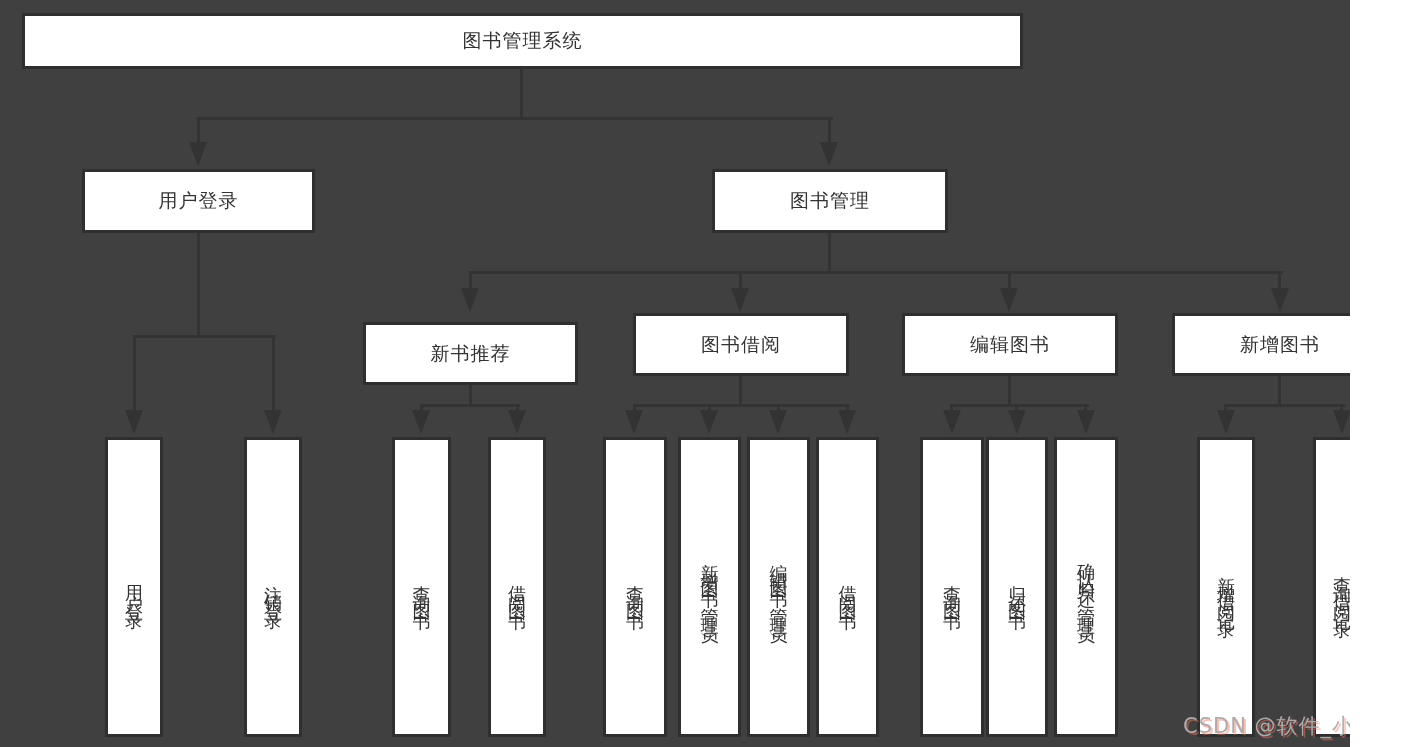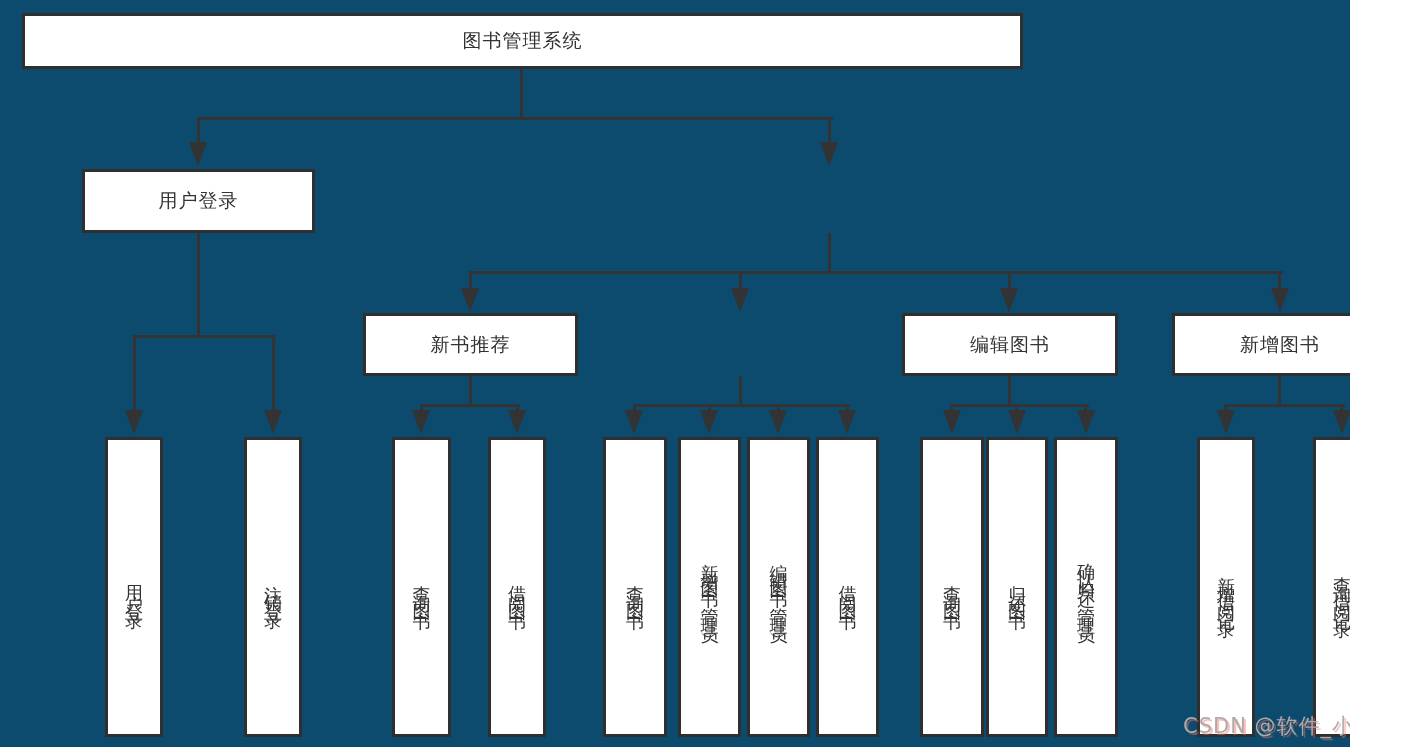--- a/index.html
+++ b/index.html
@@ -1,19 +1,19 @@
 <!DOCTYPE html>
 <html><head>
 <meta charset="utf-8">
 <style>
   html,body{margin:0;padding:0;background:#ffffff;}
   #canvas{
     position:relative;
     width:1350px;height:747px;
-    background:#0c4a6e;
+    background:#404040;
     font-family:"DejaVu Sans","Liberation Sans",sans-serif;
     overflow:hidden;
   }
   .box{
     position:absolute;
     box-sizing:border-box;
     background:#ffffff;
     border:3px solid #2f2f2f;
     color:#333333;
     display:flex;
@@ -63,41 +63,47 @@
   <div class="vline" style="left:520px;top:69px;height:49px;"></div>
   <div class="hline" style="left:197px;top:117px;width:636px;"></div>
   <div class="vline" style="left:197px;top:117px;height:29px;"></div>
   <div class="vline" style="left:828px;top:117px;height:29px;"></div>
   <div class="arrow" style="left:189px;top:142px;"></div>
   <div class="arrow" style="left:820px;top:142px;"></div>
 
   <div class="box" style="left:82px;top:169px;width:233px;height:64px;">
     <span>用户登录</span>
   </div>
+  <div class="box" style="left:712px;top:169px;width:236px;height:64px;">
+    <span>图书管理</span>
+  </div>
 
   <div class="vline" style="left:197px;top:233px;height:104px;"></div>
   <div class="hline" style="left:133px;top:335px;width:143px;"></div>
   <div class="vline" style="left:133px;top:335px;height:77px;"></div>
   <div class="vline" style="left:272px;top:335px;height:77px;"></div>
   <div class="arrow" style="left:125px;top:410px;"></div>
   <div class="arrow" style="left:264px;top:410px;"></div>
 
   <div class="vline" style="left:828px;top:233px;height:41px;"></div>
   <div class="hline" style="left:469px;top:271px;width:814px;"></div>
   <div class="vline" style="left:469px;top:271px;height:18px;"></div>
   <div class="vline" style="left:739px;top:271px;height:18px;"></div>
   <div class="vline" style="left:1008px;top:271px;height:18px;"></div>
   <div class="vline" style="left:1278px;top:271px;height:18px;"></div>
   <div class="arrow" style="left:461px;top:288px;"></div>
   <div class="arrow" style="left:731px;top:288px;"></div>
   <div class="arrow" style="left:1000px;top:288px;"></div>
   <div class="arrow" style="left:1271px;top:288px;"></div>
 
-  <div class="box" style="left:363px;top:313px;width:215px;height:63px;text-align:center;">
+  <div class="box" style="left:363px;top:322px;width:215px;height:63px;text-align:center;">
     <span>新书推荐</span>
+  </div>
+  <div class="box" style="left:633px;top:313px;width:216px;height:63px;">
+    <span>图书借阅</span>
   </div>
   <div class="box" style="left:902px;top:313px;width:216px;height:63px;">
     <span>编辑图书</span>
   </div>
   <div class="box" style="left:1172px;top:313px;width:216px;height:63px;">
     <span>新增图书</span>
   </div>
 
   <div class="vline" style="left:469px;top:376px;height:30px;"></div>
   <div class="hline" style="left:420px;top:404px;width:100px;"></div>

